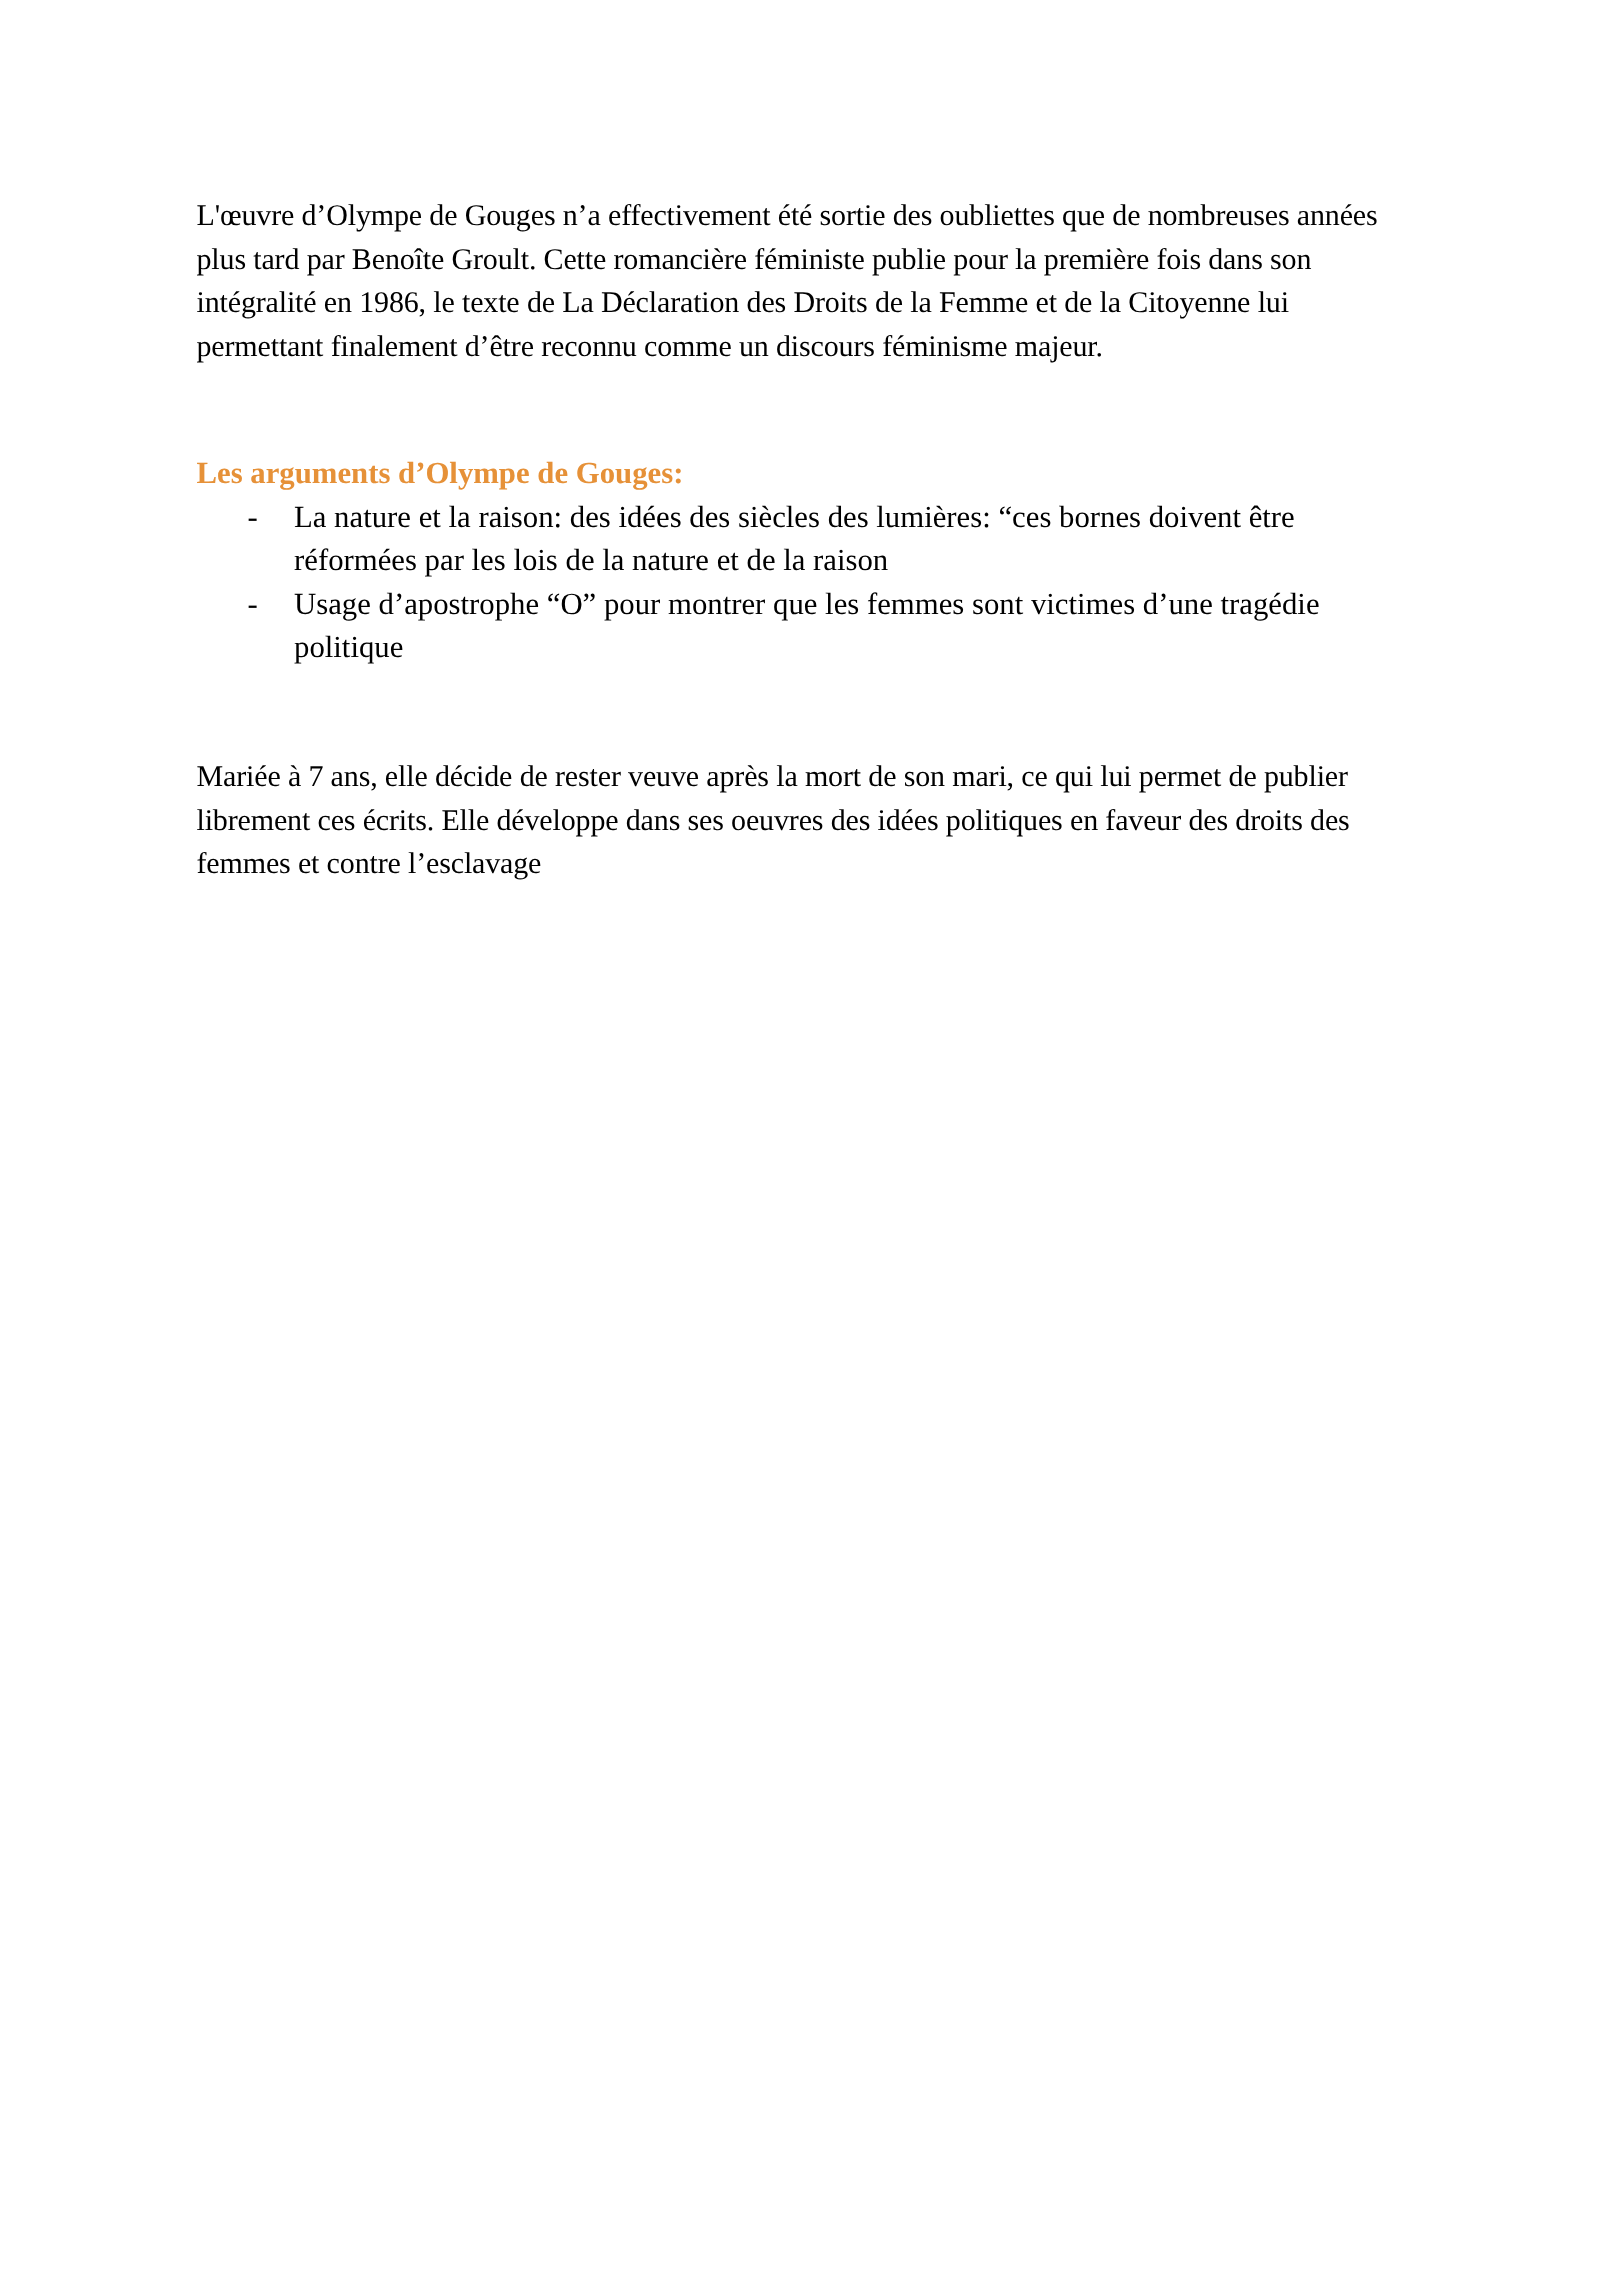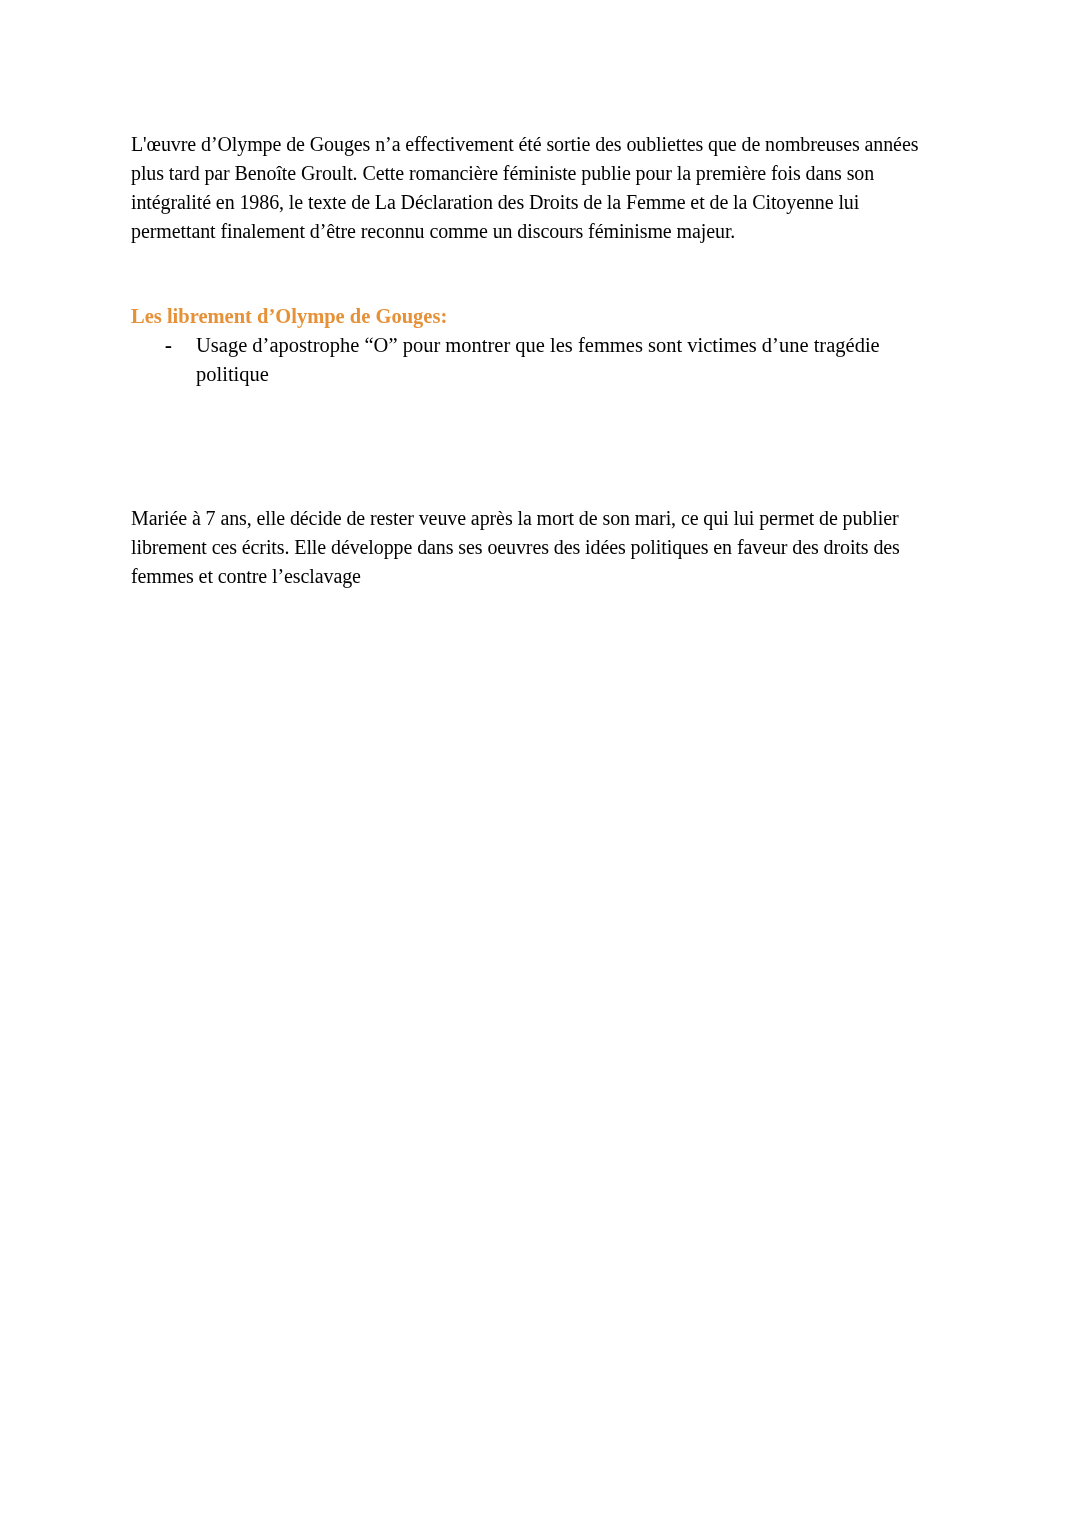--- a/index.html
+++ b/index.html
@@ -55,24 +55,25 @@
   .p3 { position: absolute; top: 374px; left: 0; width: 810px; }
 </style>
 </head>
 <body>
 
 <div class="page">
 
   <p class="para p1">L'œuvre d’Olympe de Gouges n’a effectivement été sortie des oubliettes que de nombreuses années plus tard par Benoîte Groult. Cette romancière féministe publie pour la première fois dans son intégralité en 1986, le texte de La Déclaration des Droits de la Femme et de la Citoyenne lui permettant finalement d’être reconnu comme un discours féminisme majeur.</p>
 
   <div class="sec2">
-    <h2 class="heading">Les librement d’Olympe de Gouges:</h2>
+    <h2 class="heading">Les arguments d’Olympe de Gouges:</h2>
     <ul class="bullets">
       <li>
         <span class="dash">-</span>
+        <span>La nature et la raison: des idées des siècles des lumières: “ces bornes doivent être réformées par les lois de la nature et de la raison</span>
       </li>
       <li>
         <span class="dash">-</span>
         <span>Usage d’apostrophe “O” pour montrer que les femmes sont victimes d’une tragédie politique</span>
       </li>
     </ul>
   </div>
 
   <p class="para p3">Mariée à 7 ans, elle décide de rester veuve après la mort de son mari, ce qui lui permet de publier librement ces écrits. Elle développe dans ses oeuvres des idées politiques en faveur des droits des femmes et contre l’esclavage</p>
 

